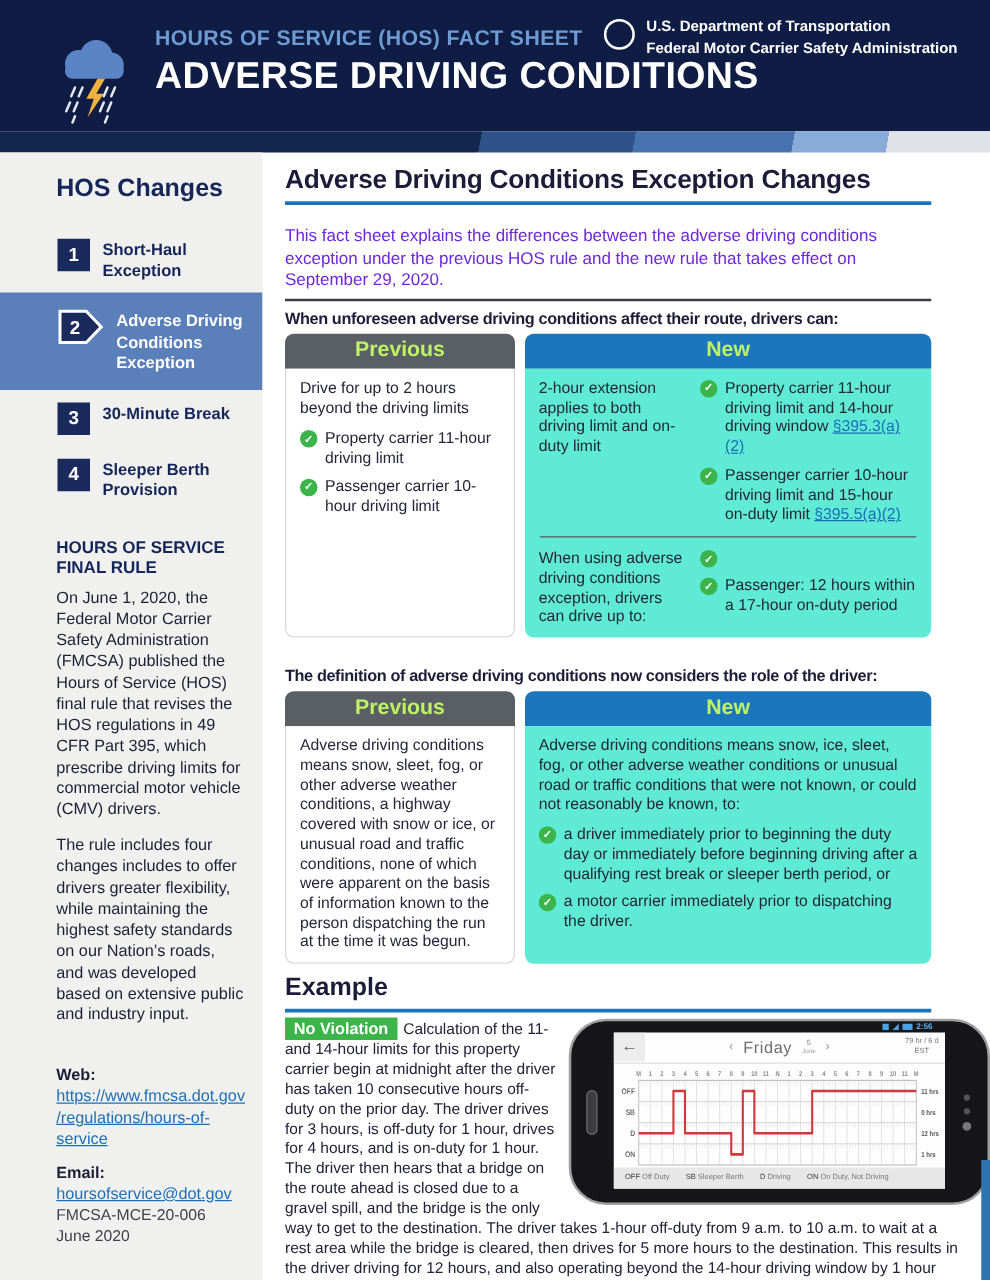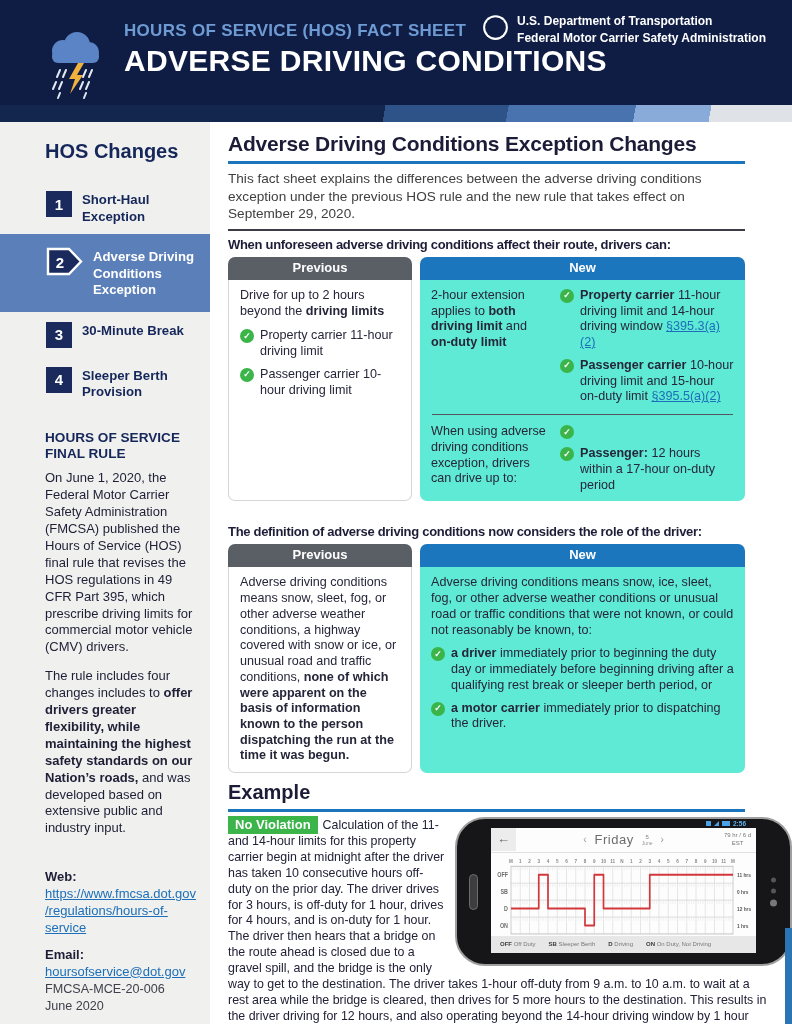--- a/index.html
+++ b/index.html
@@ -37,43 +37,43 @@
   .contact .lbl { font-weight:bold; }
   .contact a { color:#1c6fb8; text-decoration:underline; overflow-wrap:anywhere; display:inline-block; }
   .contact .email-block { margin-top:10px; }
   .doc-meta { margin:auto 14px 26px 45px; font-size:12.6px; color:#40404d; line-height:1.4; }
 
   
   .main { position:absolute; top:122px; left:228px; width:564px; color:#222238; }
   .w { width:517px; }
   h1.doc-title { font-size:21px; font-weight:bold; color:#1c1c38; margin-top:10px; letter-spacing:-.2px; }
   .blue-rule { height:3px; background:#1c75bc; margin-top:5px; }
-  .intro { font-size:13.6px; line-height:1.3; margin-top:6px; color:#404040; }
+  .intro { font-size:13.6px; line-height:1.3; margin-top:16px; color:#6d28d9; }
   .dark-rule { height:2px; background:#3c3c46; margin-top:6px; }
   .qh { margin-top:6px; font-weight:bold; font-size:13px; letter-spacing:-.3px; color:#1d1d38; width:545px; }
   .cards { display:flex; gap:8px; margin-top:5px; align-items:stretch; width:517px; }
   .card-prev { width:184px; flex:none; display:flex; flex-direction:column; }
   .card-new { flex:1; display:flex; flex-direction:column; }
-  .chead { border-radius:7px 7px 0 0; text-align:center; font-weight:bold; font-size:13px; color:#ffffff; padding:3px 0 5px; }
+  .chead { border-radius:7px 7px 0 0; text-align:center; font-weight:bold; font-size:17px; color:#bef264; padding:3px 0 5px; }
   .chead.gray { background:#5a5f66; }
   .chead.blue { background:#1b76bd; }
   .cbody { flex:1; border-radius:0 0 7px 7px; padding:8px 11px 8px; font-size:12.6px; line-height:1.25; color:#26263a; }
   .cbody.white { background:#fff; border:1px solid #d6d6d6; border-top:none; }
   .cbody.gray { background:#5eead4; }
   .bullet { display:flex; gap:6px; margin-top:7px; }
   .bullet:first-child { margin-top:0; }
   .check { flex:none; width:14px; height:14px; border-radius:50%; background:#3bb54a; color:#fff;
     font-size:9px; font-weight:bold; display:flex; align-items:center; justify-content:center; margin-top:1px; }
   .newrow { display:flex; gap:11px; }
   .newrow-left { width:118px; flex:none; }
   .newrow-right { flex:1; }
   .divider { border-top:1px solid #55555e; margin:9px 1px 9px; }
   .cite { color:#1c6fb8; text-decoration:underline; }
   .new2-intro { margin-bottom:8px; }
-  b { font-weight:bold;margin-top:15px; }
+  b { font-weight:normal;margin-top:15px; }
 
   
   h2.ex-title { font-size:20px; font-weight:bold; color:#1c1c38; margin-top:8px; }
   .ex-body { margin-top:5px; width:542px; font-size:12.4px; line-height:1.28; color:#222238; }
   .badge { background:#3bb54a; color:#fff; font-weight:bold; font-size:13px; padding:1px 7px 2px; margin-right:5px; }
   .phone-wrap { float:right; width:337px; height:149px; margin:0 -22px 6px 10px; position:relative; }
 
   .phone { position:absolute; inset:0; background:#161619; border-radius:30px; border:2px solid #9f9f9f; }
   .speaker { position:absolute; left:12px; top:50%; transform:translateY(-50%); width:9px; height:36px;
     border-radius:5px; background:#3d3d40; border:1px solid #6d6d6d; }

